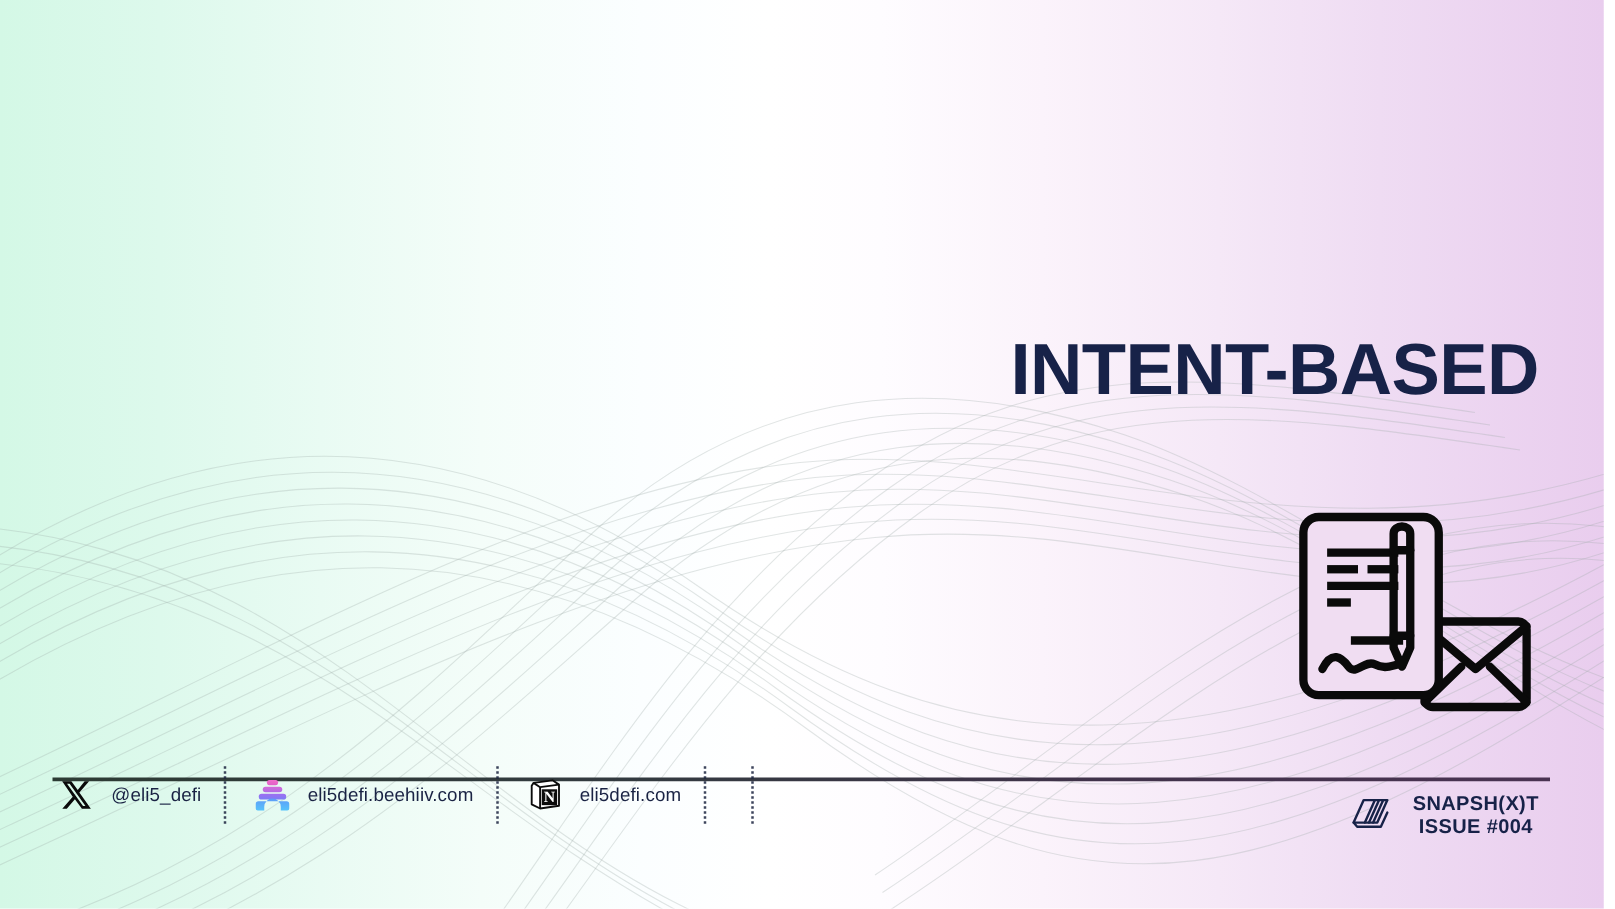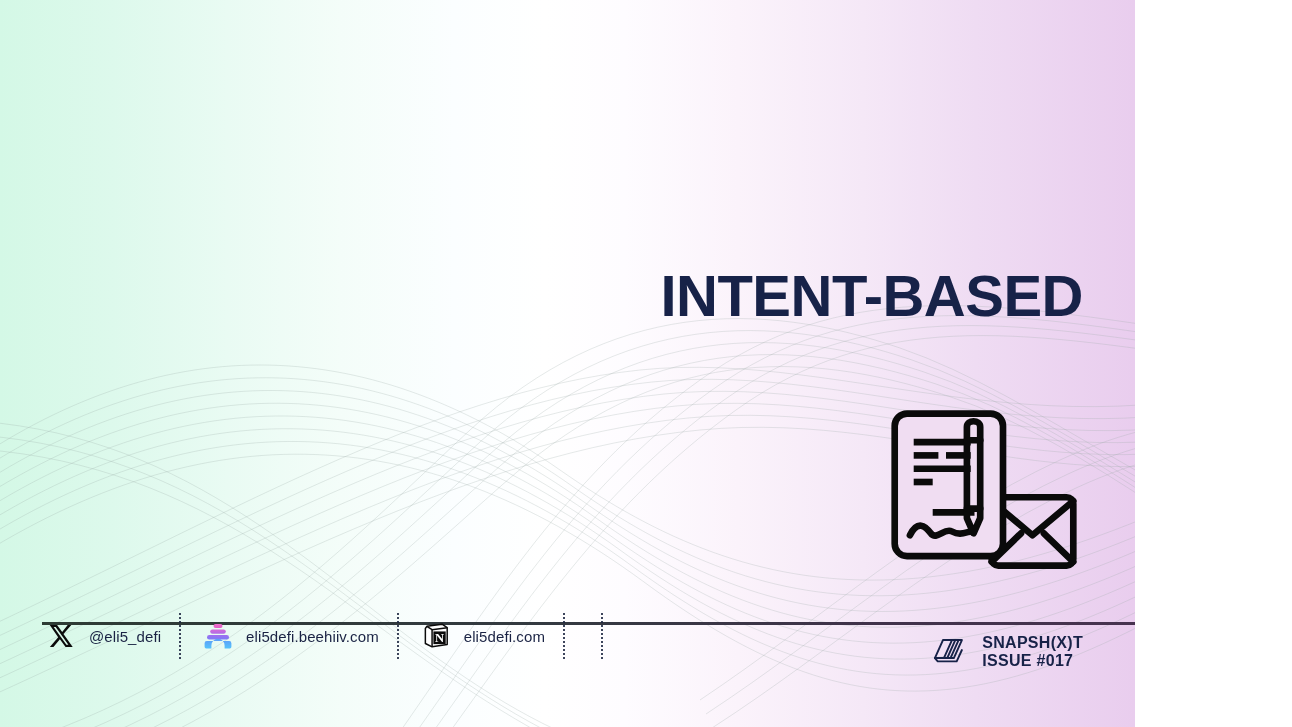--- a/index.html
+++ b/index.html
@@ -4,21 +4,21 @@
 <title>Intent-Based Architecture — Snapsh(x)t</title>
 <style>
   * { margin:0; padding:0; box-sizing:border-box; }
   html, body {
     width:1292px; height:727px;
     overflow:hidden;
     font-family:"Liberation Sans", sans-serif;
   }
   #slide {
     position:relative;
-    width:1135px; height:727px;
+    width:1283px; height:727px;
     background:linear-gradient(90deg,
       #d4f8e6 0%,
       #ddf9ec 10%,
       #e9fbf3 20%,
       #f4fdf9 30%,
       #fbfeff 40%,
       #ffffff 48%,
       #fefcff 55%,
       #fbf3fb 65%,
       #f5e8f7 76%,
@@ -103,21 +103,21 @@
 
   
   .brand {
     position:absolute;
     right:52px; top:632px;
     display:flex;
     align-items:center;
     gap:12px;
   }
   .brand-text {
-    text-align:left;
+    text-align:center;
     line-height:1.12;
   }
   .brand-text span {
     display:block;
     font-size:16px;
     font-weight:bold;
     color:#172248;
     letter-spacing:0.3px;
     white-space:nowrap;
   }
@@ -277,17 +277,17 @@
           <path d="M3 27.5 L11.5 8.5 L21 8.5 L12.5 27.5 Z"></path>
           <path d="M21 8.5 L24.5 8.5 L16 27.5 L12.5 27.5"></path>
           <path d="M24.5 8.5 L28 8.5 L19.5 27.5 L16 27.5"></path>
           <path d="M28 8.5 L31.5 8.5 L23 27.5 L19.5 27.5"></path>
           <path d="M3 27.5 L6 31 L26 31 L31.5 19"></path>
         </g>
       </svg>
     </span>
     <span class="brand-text">
       <span>SNAPSH(X)T</span>
-      <span>ISSUE #017</span>
+      <span>ISSUE #004</span>
     </span>
   </div>
 
 </div>
 
 </body></html>

